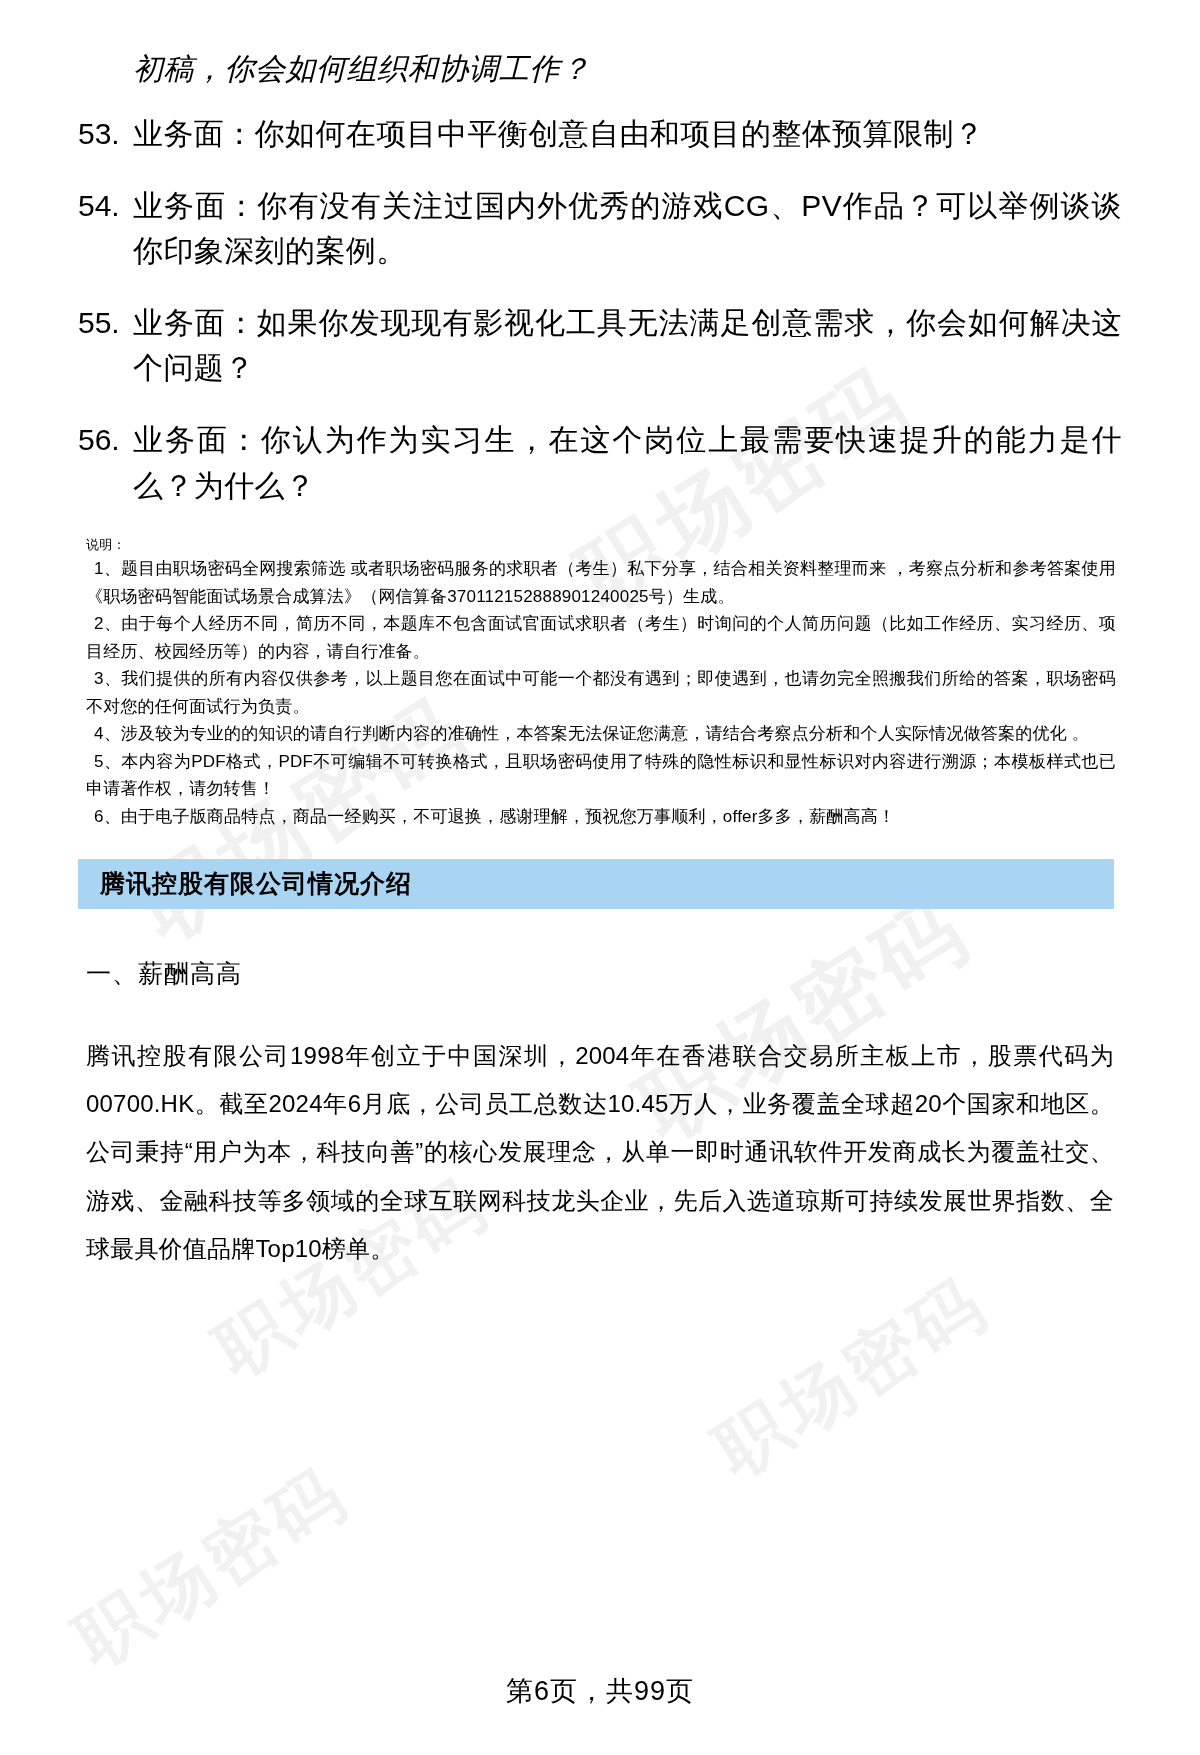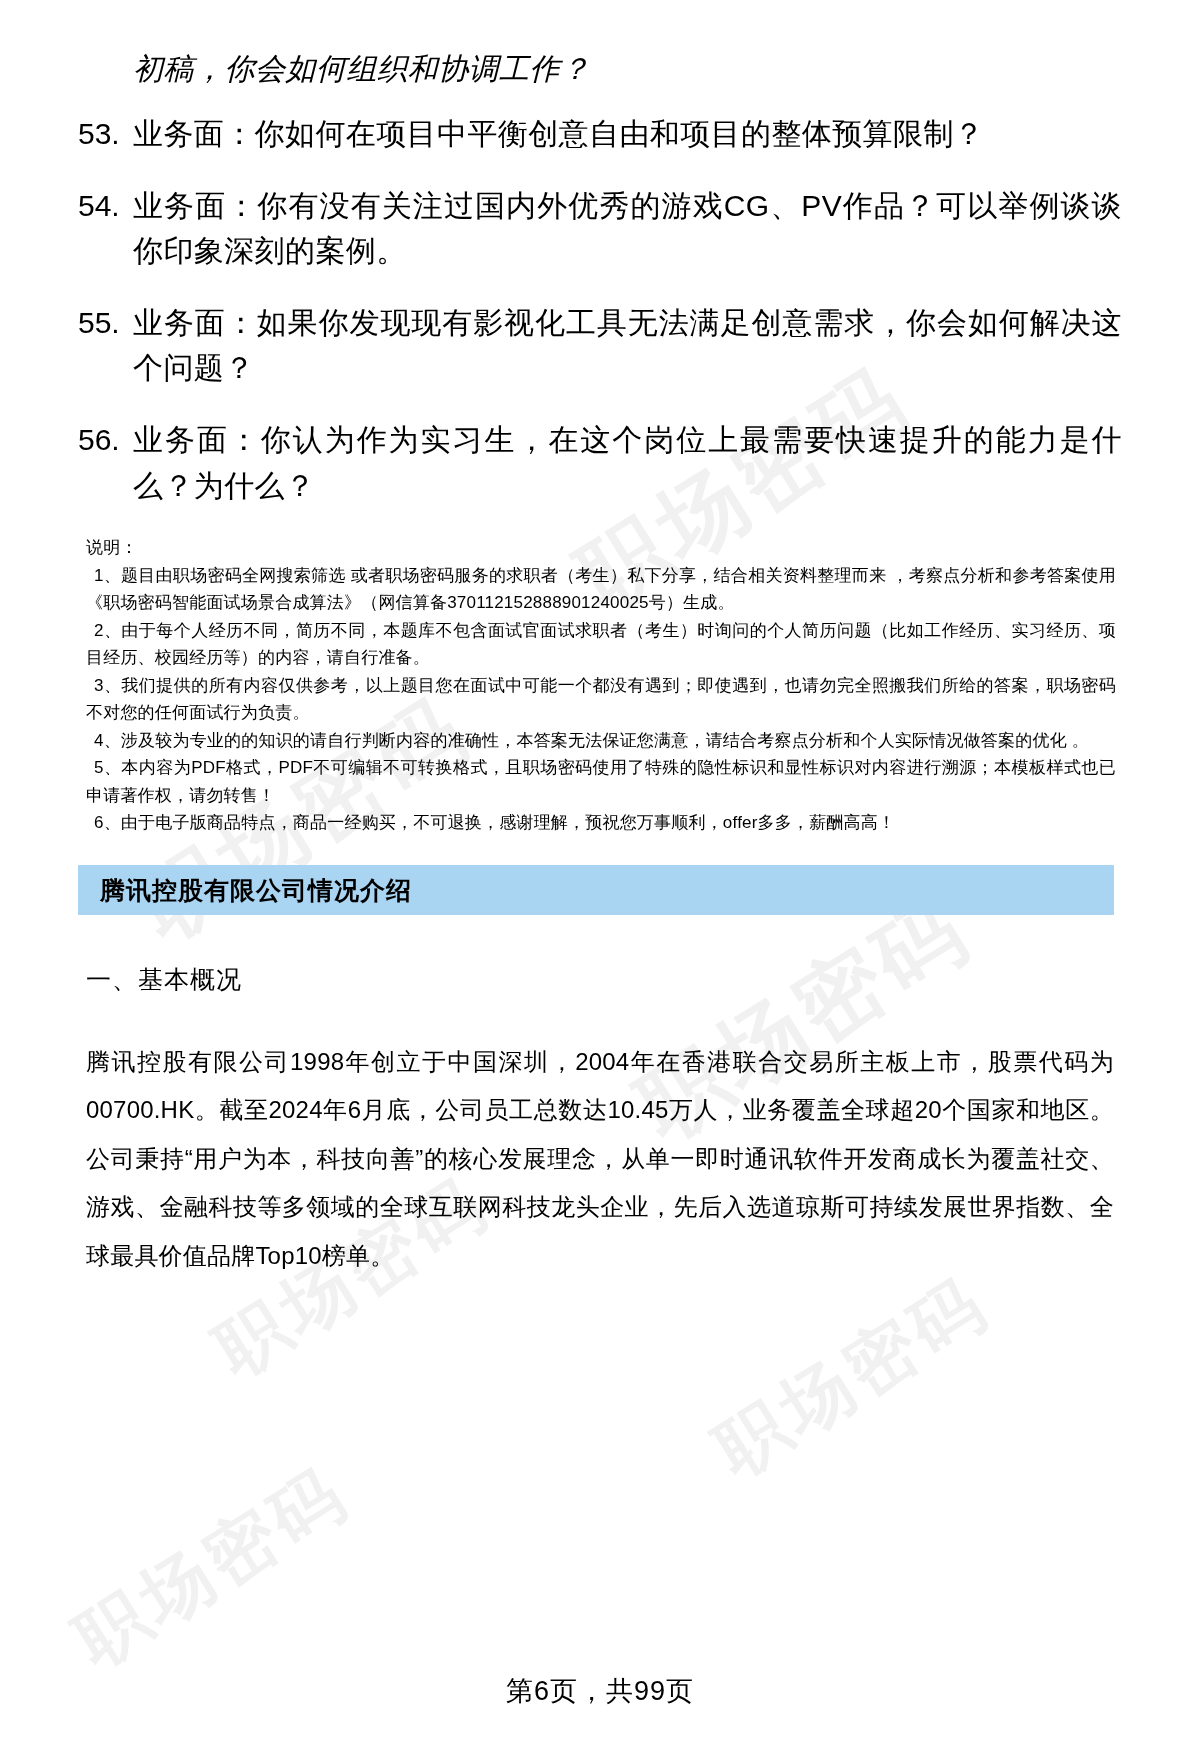--- a/index.html
+++ b/index.html
@@ -86,21 +86,21 @@
     text-align: justify;
   }
 
   
   .notes {
     margin-top: 16px;
     padding-left: 8px;
     padding-right: 6px;
   }
   .notes-title {
-    font-size: 17px;
+    font-size: 13px;
     line-height: 1.62;
     letter-spacing: 0.2px;
   }
   .note {
     font-size: 17px;
     line-height: 1.62;
     letter-spacing: 0.2px;
     text-align: justify;
     text-justify: inter-ideograph;
     text-indent: 8px;
@@ -197,21 +197,21 @@
     <div class="note">3、我们提供的所有内容仅供参考，以上题目您在面试中可能一个都没有遇到；即使遇到，也请勿完全照搬我们所给的答案，职场密码不对您的任何面试行为负责。</div>
     <div class="note">4、涉及较为专业的的知识的请自行判断内容的准确性，本答案无法保证您满意，请结合考察点分析和个人实际情况做答案的优化 。</div>
     <div class="note">5、本内容为PDF格式，PDF不可编辑不可转换格式，且职场密码使用了特殊的隐性标识和显性标识对内容进行溯源；本模板样式也已申请著作权，请勿转售！</div>
     <div class="note">6、由于电子版商品特点，商品一经购买，不可退换，感谢理解，预祝您万事顺利，offer多多，薪酬高高！</div>
   </div>
 
   <div class="banner">
     <div class="banner-text">腾讯控股有限公司情况介绍</div>
   </div>
 
-  <div class="section-heading">一、基本概况</div>
+  <div class="section-heading">一、薪酬高高</div>
 
   <div class="body-para">腾讯控股有限公司1998年创立于中国深圳，2004年在香港联合交易所主板上市，股票代码为00700.HK。截至2024年6月底，公司员工总数达10.45万人，业务覆盖全球超20个国家和地区。公司秉持“用户为本，科技向善”的核心发展理念，从单一即时通讯软件开发商成长为覆盖社交、游戏、金融科技等多领域的全球互联网科技龙头企业，先后入选道琼斯可持续发展世界指数、全球最具价值品牌Top10榜单。</div>
 
 </div>
 
 <div class="footer">
   <span>第6页，共99页</span>
 </div>
 
 </body></html>

